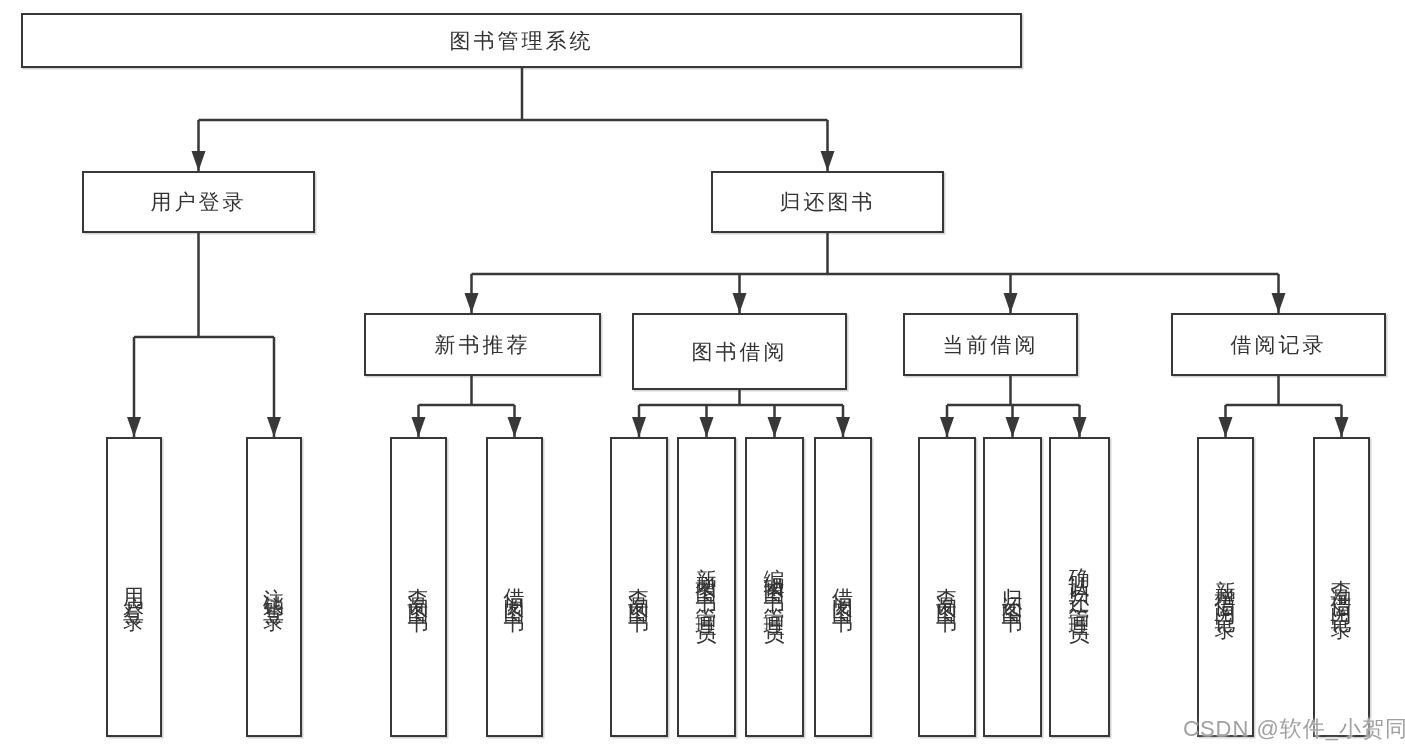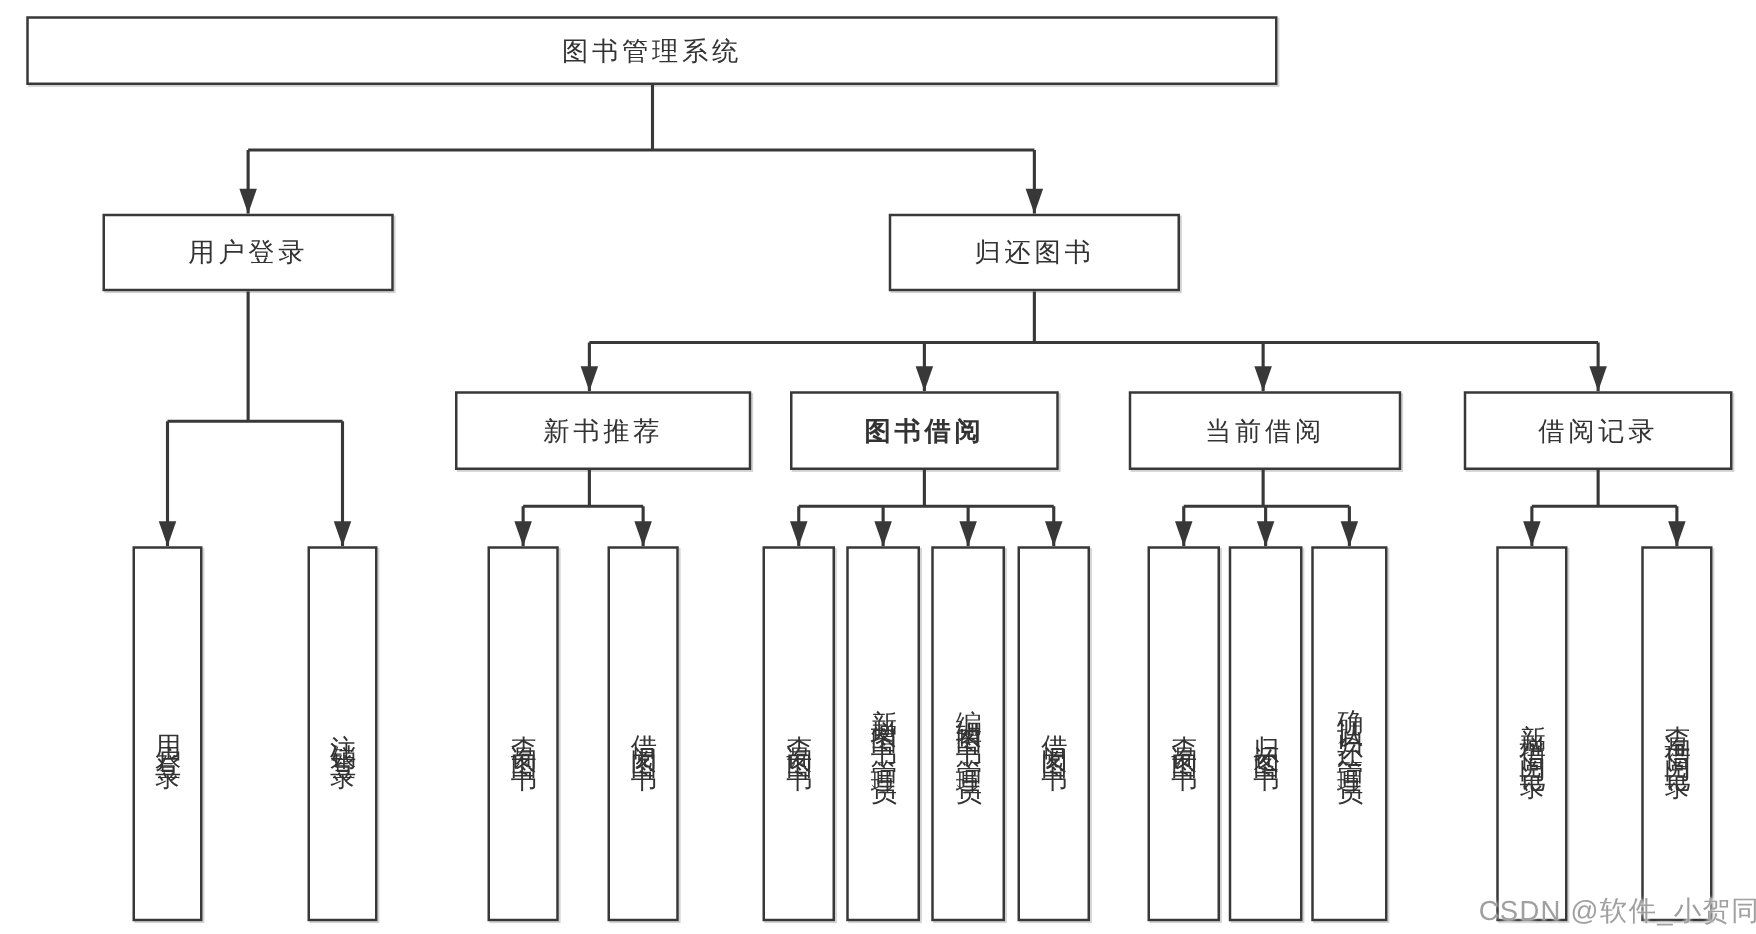--- a/index.html
+++ b/index.html
@@ -40,22 +40,22 @@
     letter-spacing: 8px;
     line-height: 1;
   }
   
   .n-root  { left: 21px;  top: 13px;  width: 1001px; height: 55px; }
   
   .n-l2a   { left: 82px;  top: 171px; width: 233px;  height: 62px; }
   .n-l2b   { left: 711px; top: 171px; width: 233px;  height: 62px; }
   
   .n-l3a   { left: 364px;  top: 313px; width: 237px; height: 63px; }
-  .n-l3b   { left: 632px;  top: 313px; width: 215px; height: 63px; font-weight: bold; }
-  .n-l3c   { left: 903px;  top: 313px; width: 218px; height: 63px; }
+  .n-l3b   { left: 632px;  top: 313px; width: 215px; height: 77px; }
+  .n-l3c   { left: 903px;  top: 313px; width: 175px; height: 63px; }
   .n-l3d   { left: 1171px; top: 313px; width: 215px; height: 63px; }
   
   .leaf    { top: 437px; height: 300px; }
   .n-f01 { left: 106px;  width: 56px; }
   .n-f02 { left: 246px;  width: 56px; }
   .n-f03 { left: 390px;  width: 57px; }
   .n-f04 { left: 486px;  width: 57px; }
   .n-f05 { left: 610px;  width: 58px; }
   .n-f06 { left: 677px;  width: 59px; }
   .n-f07 { left: 745px;  width: 59px; }

